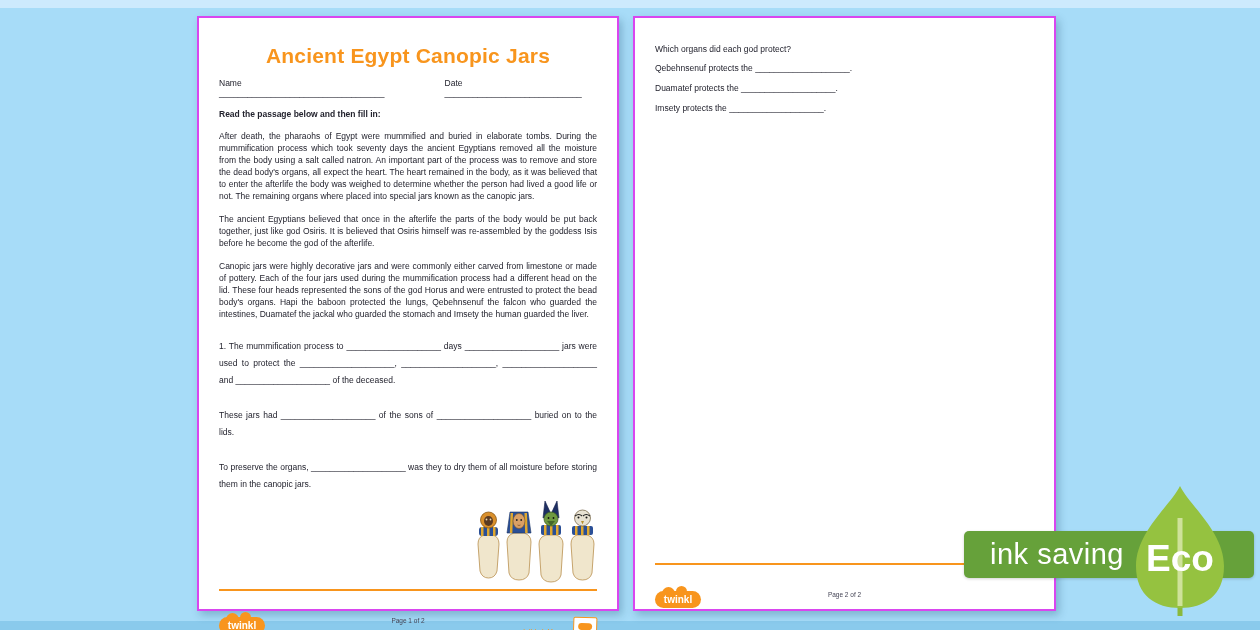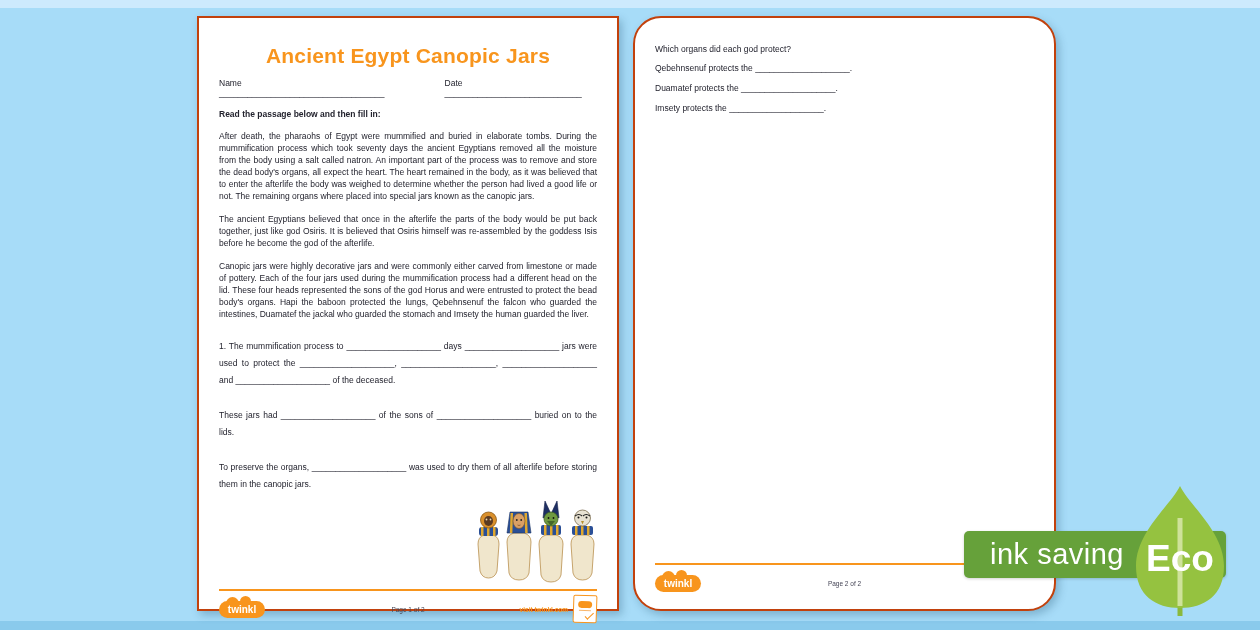--- a/index.html
+++ b/index.html
@@ -7,25 +7,25 @@
     width:1260px;height:630px;position:relative;overflow:hidden;
     background:#a7dcf8;
     font-family:"Liberation Sans", sans-serif;
   }
   .bg-strip{position:absolute;left:0;right:0;}
   .bg-strip.top{top:0;height:8px;background:#cdeafd;}
   .bg-strip.bottom{bottom:0;height:9px;background:#8acaec;}
 
   .page{
     position:absolute;top:16px;height:595px;background:#ffffff;
-    border:2px solid #c2410c;box-sizing:border-box;
+    border:2px solid #d946ef;box-sizing:border-box;
     box-shadow:3px 4px 8px rgba(30,80,110,.30);
   }
   .page.p1{left:197px;width:422px;}
-  .page.p2{left:633px;width:423px;border-radius:28px;}
+  .page.p2{left:633px;width:423px;}
   .page-inner{padding:0 20px;position:relative;height:100%;box-sizing:border-box;}
 
   .ws-title{
     margin-top:26px;text-align:center;color:#f8951d;font-size:21px;
     font-weight:bold;letter-spacing:.2px;
   }
   .name-date{
     margin-top:10px;display:flex;justify-content:space-between;
     font-size:8.5px;color:#23232e;gap:41px;
   }
@@ -34,21 +34,21 @@
   .q{margin-top:18px;font-size:8.5px;line-height:17px;text-align:justify;color:#23232e;}
   .p2-heading{padding-top:26px;font-size:8.5px;color:#23232e;}
   .p2-line{margin-top:8px;font-size:8.5px;line-height:12px;color:#23232e;}
 
   .jars-illustration{position:absolute;right:16px;bottom:50px;}
 
   .footer{
     position:absolute;left:20px;right:20px;bottom:13px;
     border-top:2px solid #f8951d;padding-top:5px;height:26px;
   }
-  .footer-row{display:flex;align-items:center;justify-content:space-between;position:relative;height:100%;}
+  .footer-row{display:flex;align-items:flex-start;justify-content:space-between;position:relative;height:100%;margin-top:21px;}
   .page-label{
     position:absolute;left:50%;transform:translateX(-50%);
     font-size:6.5px;color:#445;
   }
   .twinkl-blob{
     width:46px;height:17px;background:#f8951d;border-radius:9px;
     color:#fff;font-weight:bold;font-size:10px;text-align:center;line-height:17px;
     position:relative;
   }
   .twinkl-blob::before{content:"";position:absolute;width:13px;height:13px;background:#f8951d;border-radius:50%;top:-4px;left:7px;}
@@ -59,21 +59,21 @@
   .stamp{
     width:22px;height:26px;border:1px solid #f8951d;border-radius:2px;
     transform:rotate(2deg);display:flex;flex-direction:column;align-items:center;justify-content:center;gap:2px;
     background:#fff;
   }
   .stamp-blob{width:14px;height:7px;background:#f8951d;border-radius:4px;}
   .stamp-line{width:12px;height:1px;background:#f8b56a;}
   .stamp-tick{width:8px;height:3px;border-left:1px solid #f8951d;border-bottom:1px solid #f8951d;transform:rotate(-45deg);margin-left:8px;}
 
   .eco-banner{
-    position:absolute;left:964px;top:531px;width:262px;height:47px;
+    position:absolute;left:964px;top:531px;width:290px;height:47px;
     background:#66a13a;border-radius:5px;z-index:5;box-shadow:0 1px 3px rgba(0,0,0,.18);
   }
   .eco-banner-text{color:#fff;font-size:29px;line-height:47px;padding-left:26px;letter-spacing:.5px;}
   .eco-leaf{position:absolute;left:1128px;top:484px;z-index:6;}
   .eco-text{
     position:absolute;left:1136px;top:538px;width:88px;text-align:center;
     color:#fff;font-weight:bold;font-size:37px;z-index:7;
   }
 </style>
 </head>
@@ -92,21 +92,21 @@
     </div>
 
     <div class="instruction">Read the passage below and then fill in:</div>
 
     <div class="para">After death, the pharaohs of Egypt were mummified and buried in elaborate tombs. During the mummification process which took seventy days the ancient Egyptians removed all the moisture from the body using a salt called natron. An important part of the process was to remove and store the dead body's organs, all expect the heart. The heart remained in the body, as it was believed that to enter the afterlife the body was weighed to determine whether the person had lived a good life or not. The remaining organs where placed into special jars known as the canopic jars.</div>
     <div class="para">The ancient Egyptians believed that once in the afterlife the parts of the body would be put back together, just like god Osiris. It is believed that Osiris himself was re-assembled by the goddess Isis before he become the god of the afterlife.</div>
     <div class="para">Canopic jars were highly decorative jars and were commonly either carved from limestone or made of pottery. Each of the four jars used during the mummification process had a different head on the lid. These four heads represented the sons of the god Horus and were entrusted to protect the bead body's organs. Hapi the baboon protected the lungs, Qebehnsenuf the falcon who guarded the intestines, Duamatef the jackal who guarded the stomach and Imsety the human guarded the liver.</div>
 
     <div class="q" style="width:100%;">1. The mummification process to ____________________ days ____________________ jars were used to protect the ____________________, ____________________, ____________________ and ____________________ of the deceased.</div>
     <div class="q">These jars had ____________________ of the sons of ____________________ buried on to the lids.</div>
-    <div class="q">To preserve the organs, ____________________ was used to dry them of all afterlife before storing them in the canopic jars.</div>
+    <div class="q">To preserve the organs, ____________________ was they to dry them of all moisture before storing them in the canopic jars.</div>
 
     <svg class="jars-illustration" width="130" height="85" viewBox="0 0 130 85">
 
       <g>
         <path d="M7,44 Q7,37 13,35 L22,35 Q28,37 28,44 L26,71 Q24,78 17.5,78 Q11,78 9,71 Z" fill="#f0e6cc" stroke="#b98f4e" stroke-width="0.8"></path>
         <rect x="8" y="27" width="19" height="9" rx="3" fill="#2a4f96"></rect>
         <rect x="10" y="27" width="2.5" height="9" fill="#e0a82e"></rect>
         <rect x="16" y="27" width="2.5" height="9" fill="#e0a82e"></rect>
         <rect x="22" y="27" width="2.5" height="9" fill="#e0a82e"></rect>
         <circle cx="17.5" cy="20" r="8" fill="#d98f2b" stroke="#8a5a1a" stroke-width="0.8"></circle>

